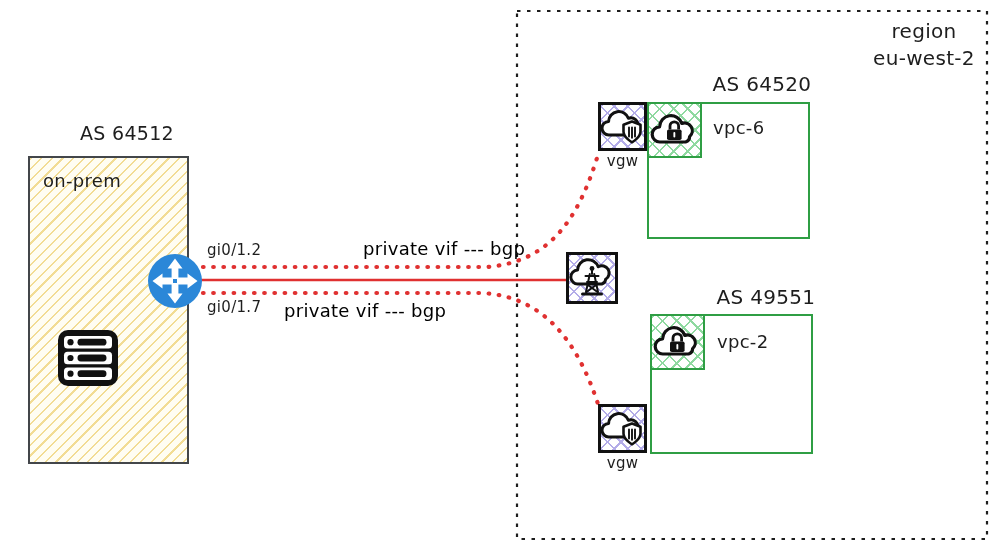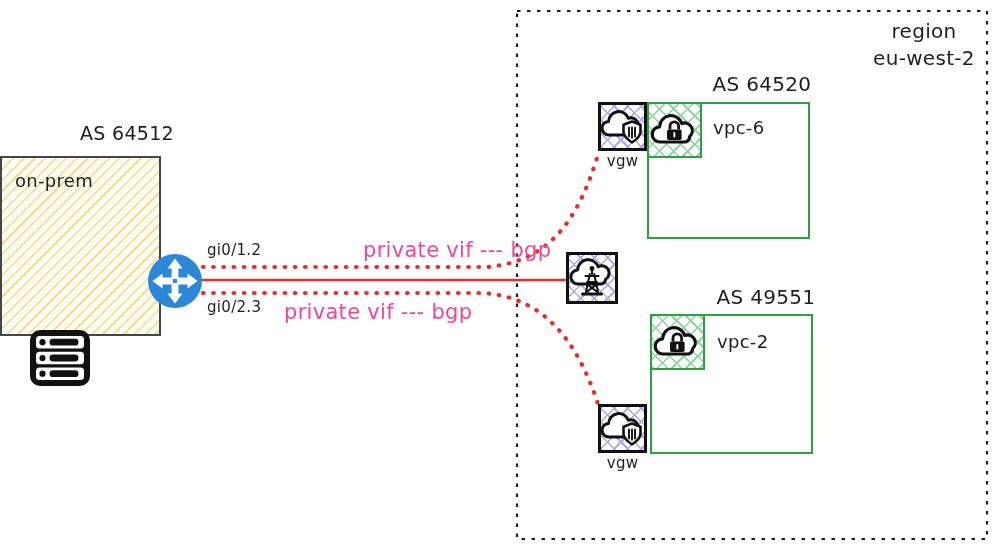--- a/index.html
+++ b/index.html
@@ -7,21 +7,21 @@
   #canvas {
     position:relative; width:1000px; height:554px; background:#ffffff;
     font-family:"DejaVu Sans", sans-serif; color:#1e1e1e; overflow:hidden;
   }
   .abs { position:absolute; }
   .label { white-space:nowrap; }
   .hand { font-family:"DejaVu Sans", sans-serif; letter-spacing:0.3px; }
 
   
   .onprem-box {
-    left:0; top:156px; width:161px; height:180px;
+    left:28px; top:156px; width:161px; height:308px;
     border:2.5px solid #43464a; z-index:1;
     background:
       repeating-linear-gradient(135deg,#f2dc94 0 1.6px, transparent 1.6px 7.5px),
       #fffdf2;
   }
   .vpc-box {
     width:163px; border:2.5px solid #2f9e44; background:#ffffff; z-index:1;
   }
   .icon-tile {
     z-index:3; display:block;
@@ -37,21 +37,21 @@
       repeating-linear-gradient(45deg,#8fd9a0 0 1.7px, transparent 1.7px 10px),
       repeating-linear-gradient(135deg,#8fd9a0 0 1.7px, transparent 1.7px 10px),
       #ffffff;
   }
   .black-frame { border:3px solid #111111; }
   .green-frame { border:2.5px solid #2f9e44; }
 
   
   .as-title { font-size:19px; text-align:center; z-index:4; }
   .small-lbl { font-size:15px; z-index:4; }
-  .red-lbl { font-size:21px; color:#ec4899; z-index:4; }
+  .red-lbl { font-size:18px; color:#000000; z-index:4; }
   .node-lbl { font-size:18px; z-index:4; }
   .region-lbl { font-size:20px; line-height:27px; text-align:center; z-index:4; }
   .center { text-align:center; }
 
   svg.overlay { position:absolute; inset:0; z-index:2; pointer-events:none; }
   svg.icon-svg { display:block; }
 </style>
 </head>
 <body>
 
@@ -97,21 +97,21 @@
       <g fill="#ffffff">
         <path d="M28 5.5 L20.5 15.5 H24.6 V26 H31.4 V15.5 H35.5 Z"></path>
         <path d="M28 5.5 L20.5 15.5 H24.6 V26 H31.4 V15.5 H35.5 Z" transform="rotate(90 28 28)"></path>
         <path d="M28 5.5 L20.5 15.5 H24.6 V26 H31.4 V15.5 H35.5 Z" transform="rotate(180 28 28)"></path>
         <path d="M28 5.5 L20.5 15.5 H24.6 V26 H31.4 V15.5 H35.5 Z" transform="rotate(270 28 28)"></path>
       </g>
     </svg>
   </div>
 
   <div class="abs small-lbl hand label" style="left:207px; top:241px;">gi0/1.2</div>
-  <div class="abs small-lbl hand label" style="left:207px; top:298px;">gi0/2.3</div>
+  <div class="abs small-lbl hand label" style="left:207px; top:298px;">gi0/1.7</div>
 
   <div class="abs red-lbl hand label" style="left:363px; top:238px;">private vif --- bgp</div>
   <div class="abs red-lbl hand label" style="left:284px; top:300px;">private vif --- bgp</div>
 
   <div class="abs region-lbl hand" style="left:864px; top:18px; width:120px;">
     <div>region</div>
     <div>eu-west-2</div>
   </div>
 
   <div class="abs as-title hand label" style="left:702px; top:72px; width:120px; font-size:20px;">AS 64520</div>

